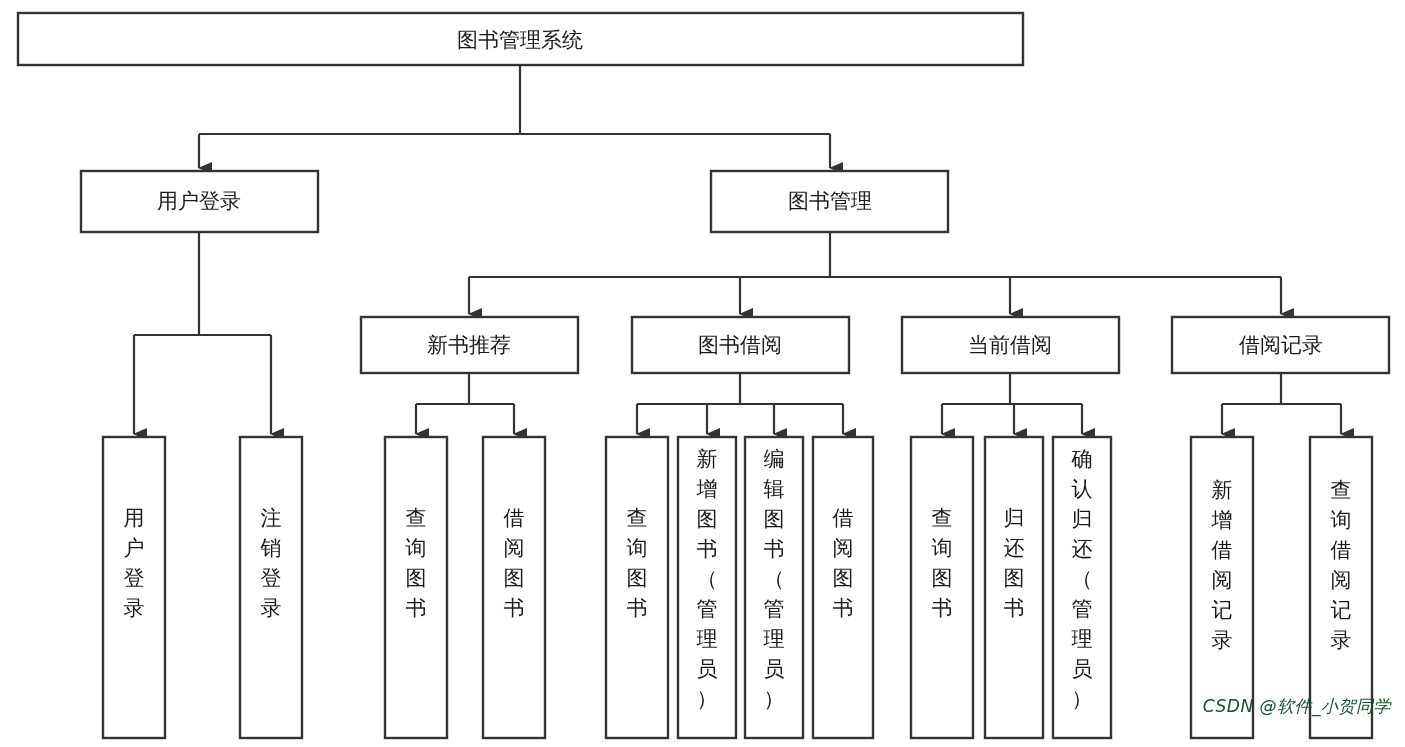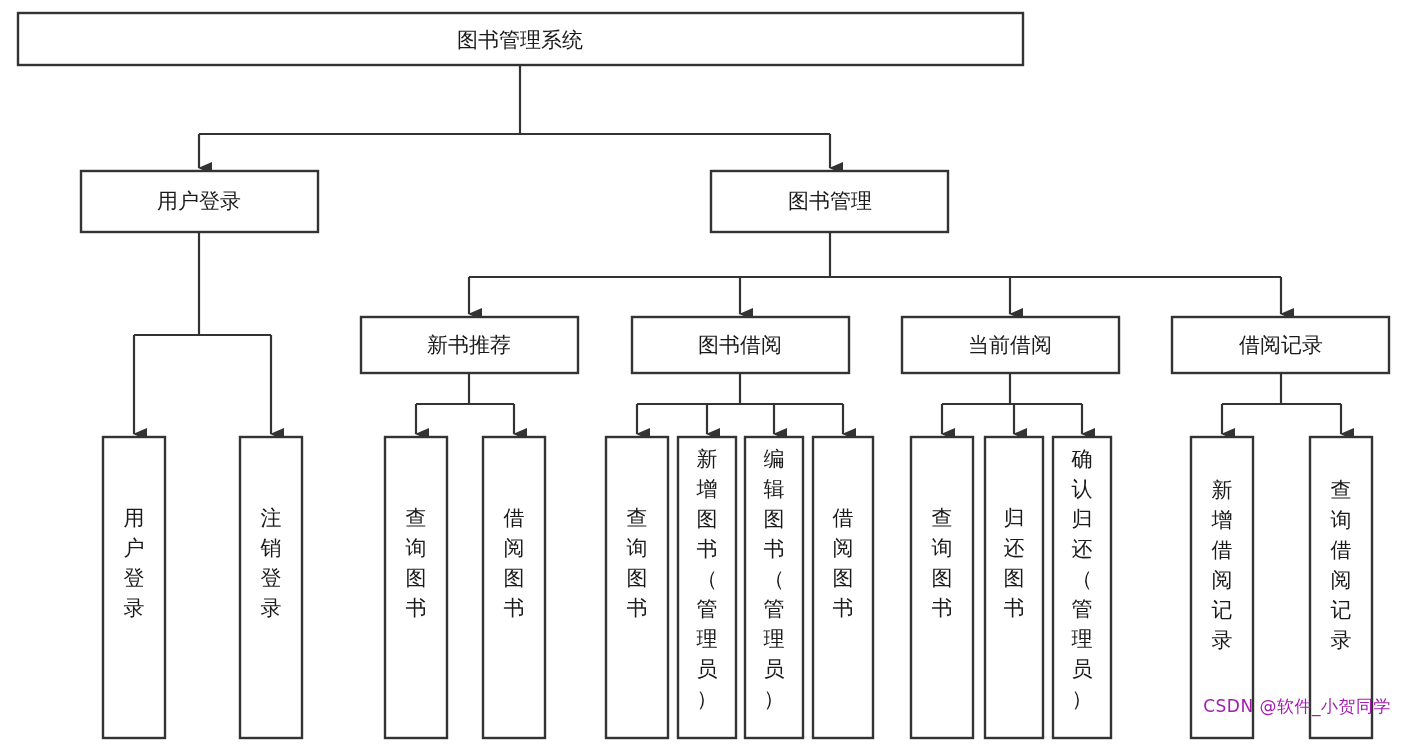--- a/index.html
+++ b/index.html
@@ -52,24 +52,25 @@
     font-size: 21px;
     fill: #1a1a1a;
     text-anchor: middle;
   }
   .watermark {
     position: absolute;
     right: 14px;
     bottom: 6px;
     font-family: "DejaVu Sans", "Liberation Sans", sans-serif;
     font-size: 17px;
-    color: #a21caf;
+    color: #14532d;
     letter-spacing: 0.5px;
     white-space: nowrap;
     user-select: none;
+    font-style: italic;
   }
 </style>
 </head>
 <body>
 
 <div id="diagram-root">
 
   <svg id="tree-svg" viewBox="0 0 1405 747">
     <defs>
       <marker id="arrow" viewBox="0 0 12 14" refX="6" refY="13" markerWidth="12" markerHeight="14" orient="auto-start-reverse" markerUnits="userSpaceOnUse">

